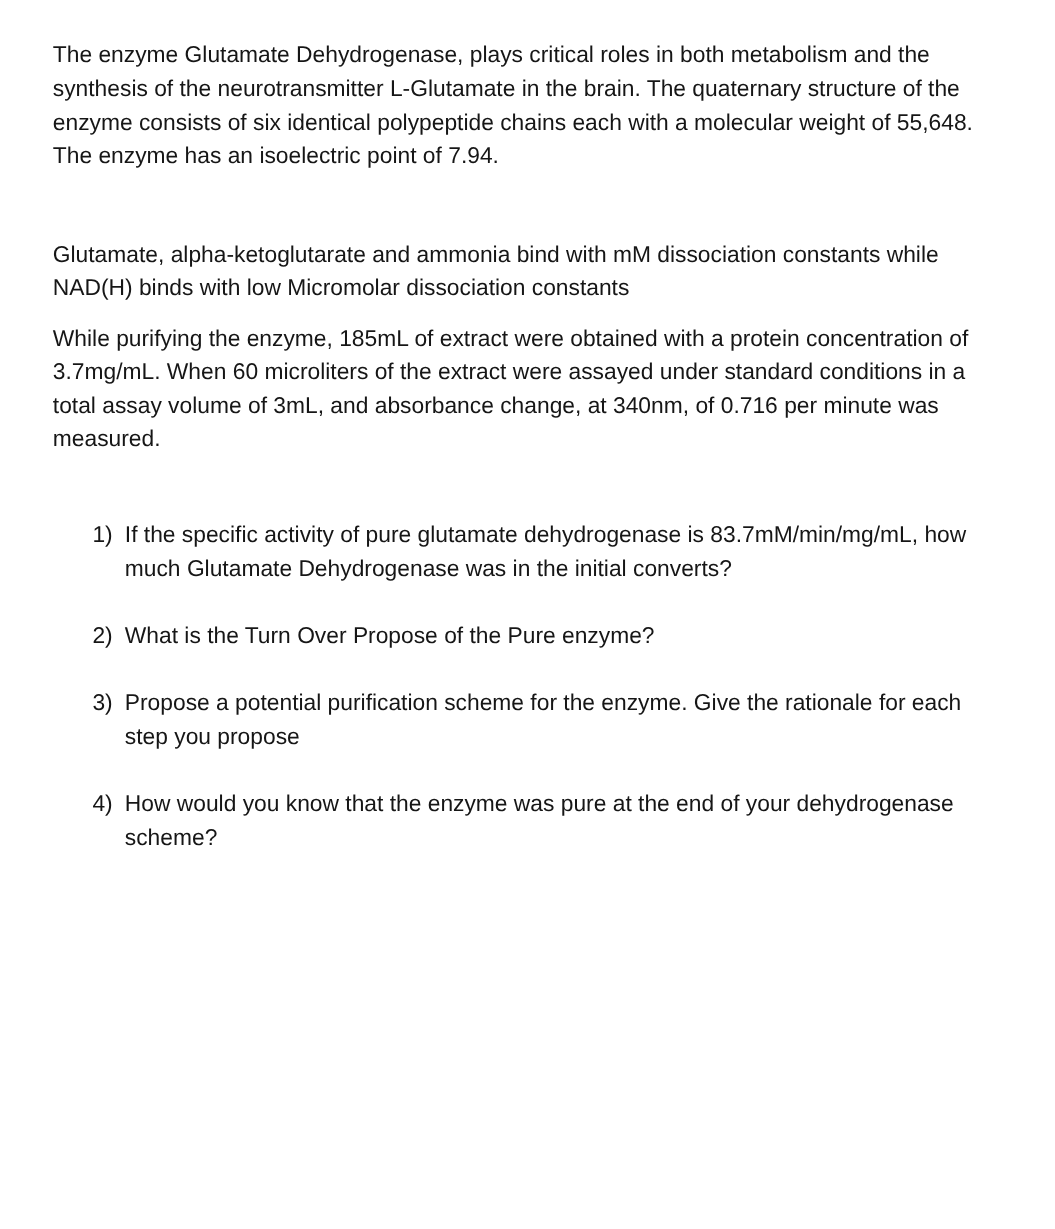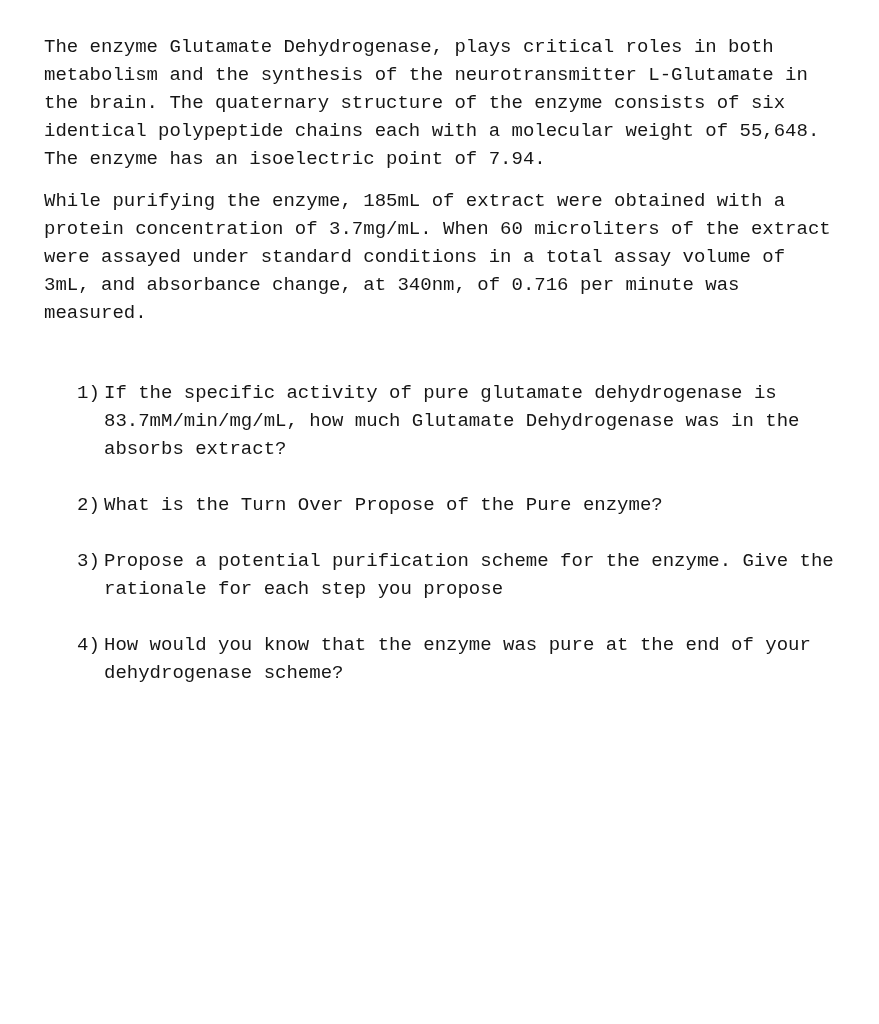--- a/index.html
+++ b/index.html
@@ -8,21 +8,21 @@
     background: #ffffff;
   }
   .page {
     position: relative;
     width: 879px;
     height: 1024px;
     box-sizing: border-box;
     padding: 33px 41px 0 44px;
     background: #ffffff;
     color: #161616;
-    font-family: Liberation Mono, monospace;
+    font-family: Liberation Sans, sans-serif;
     font-size: 19px;
     line-height: 28px;
     overflow: hidden;
   }
   .para {
     margin: 0 0 14px 0;
   }
   .para.gap-before {
     margin-top: 54px;
   }
@@ -49,29 +49,30 @@
   }
 </style>
 </head>
 <body>
 
 <div class="page">
 
   <p class="para">The enzyme Glutamate Dehydrogenase, plays critical roles in both metabolism and the synthesis of the neurotransmitter L-Glutamate in the brain. The quaternary structure of the enzyme consists of six identical polypeptide chains each with a molecular weight of 55,648. The enzyme has an isoelectric point of 7.94.</p>
 
 
+  <p class="para gap-before">Glutamate, alpha-ketoglutarate and ammonia bind with mM dissociation constants while NAD(H) binds with low Micromolar dissociation constants</p>
 
 
   <p class="para">While purifying the enzyme, 185mL of extract were obtained with a protein concentration of 3.7mg/mL. When 60 microliters of the extract were assayed under standard conditions in a total assay volume of 3mL, and absorbance change, at 340nm, of 0.716 per minute was measured.</p>
 
   <div class="questions">
 
     <div class="question">
       <span class="q-marker">1)</span>
-      <span class="q-text">If the specific activity of pure glutamate dehydrogenase is 83.7mM/min/mg/mL, how much Glutamate Dehydrogenase was in the absorbs extract?</span>
+      <span class="q-text">If the specific activity of pure glutamate dehydrogenase is 83.7mM/min/mg/mL, how much Glutamate Dehydrogenase was in the initial converts?</span>
     </div>
 
     <div class="question">
       <span class="q-marker">2)</span>
       <span class="q-text">What is the Turn Over Propose of the Pure enzyme?</span>
     </div>
 
     <div class="question">
       <span class="q-marker">3)</span>
       <span class="q-text">Propose a potential purification scheme for the enzyme. Give the rationale for each step you propose</span>

